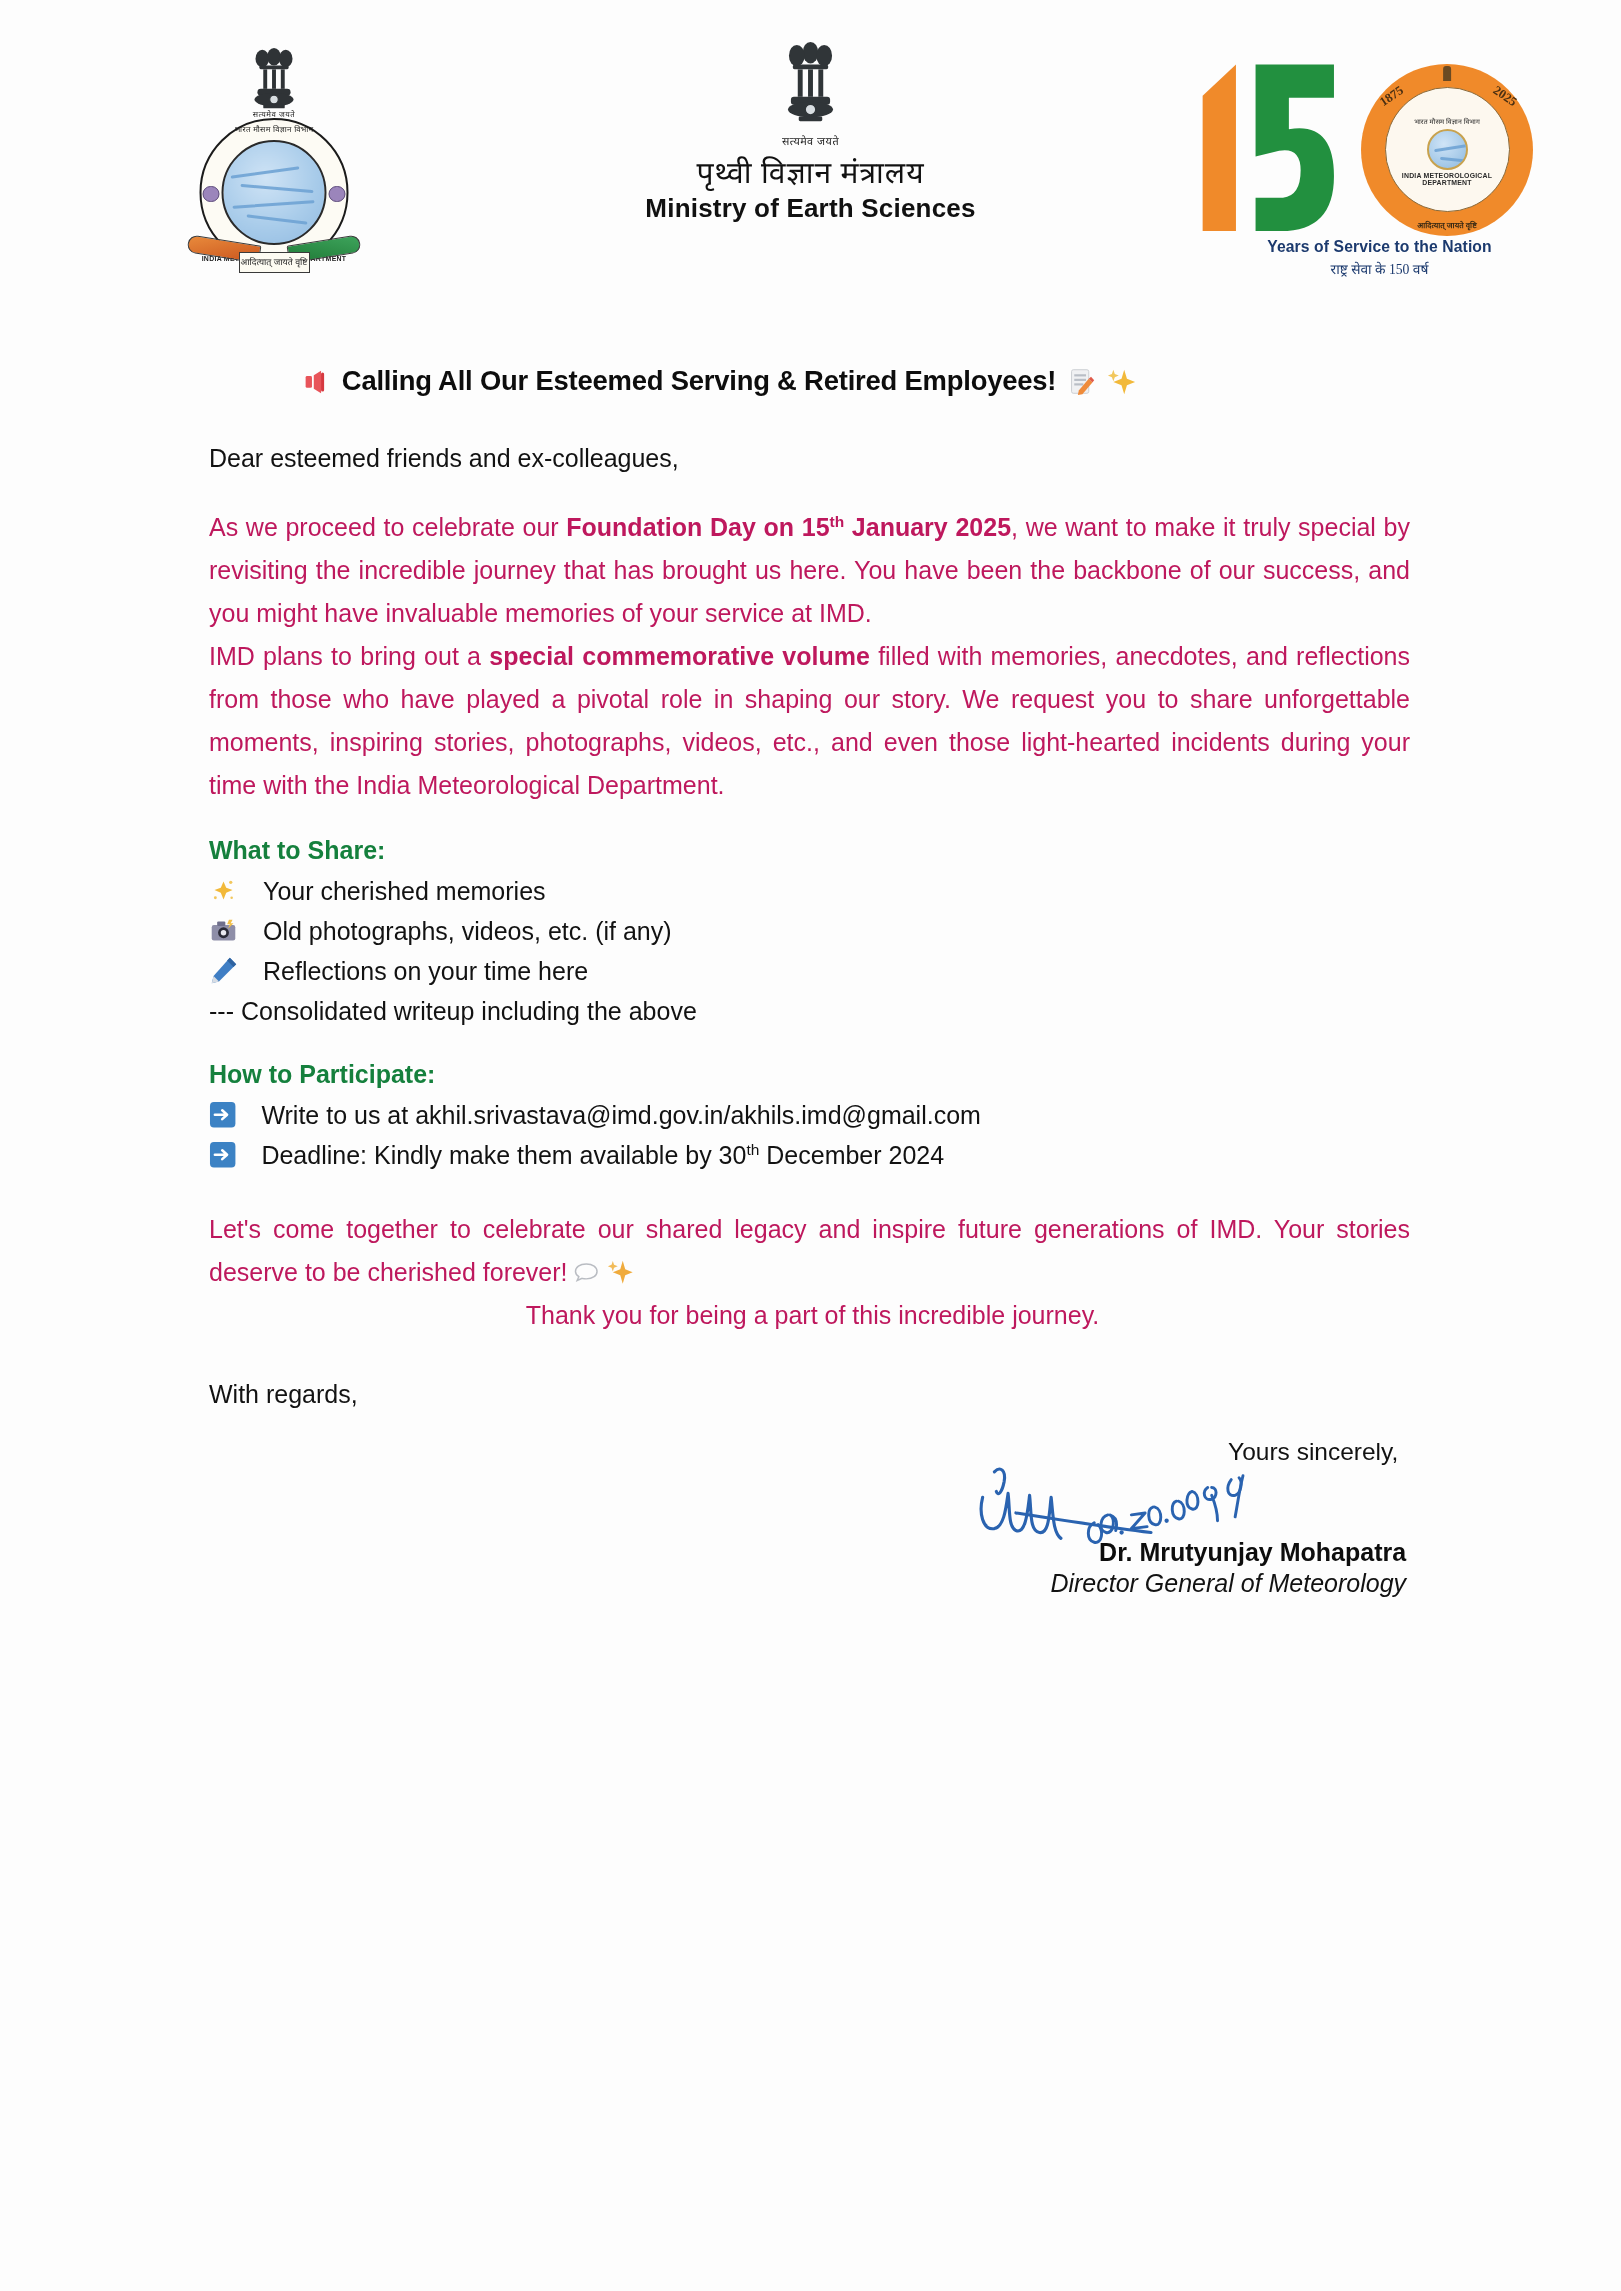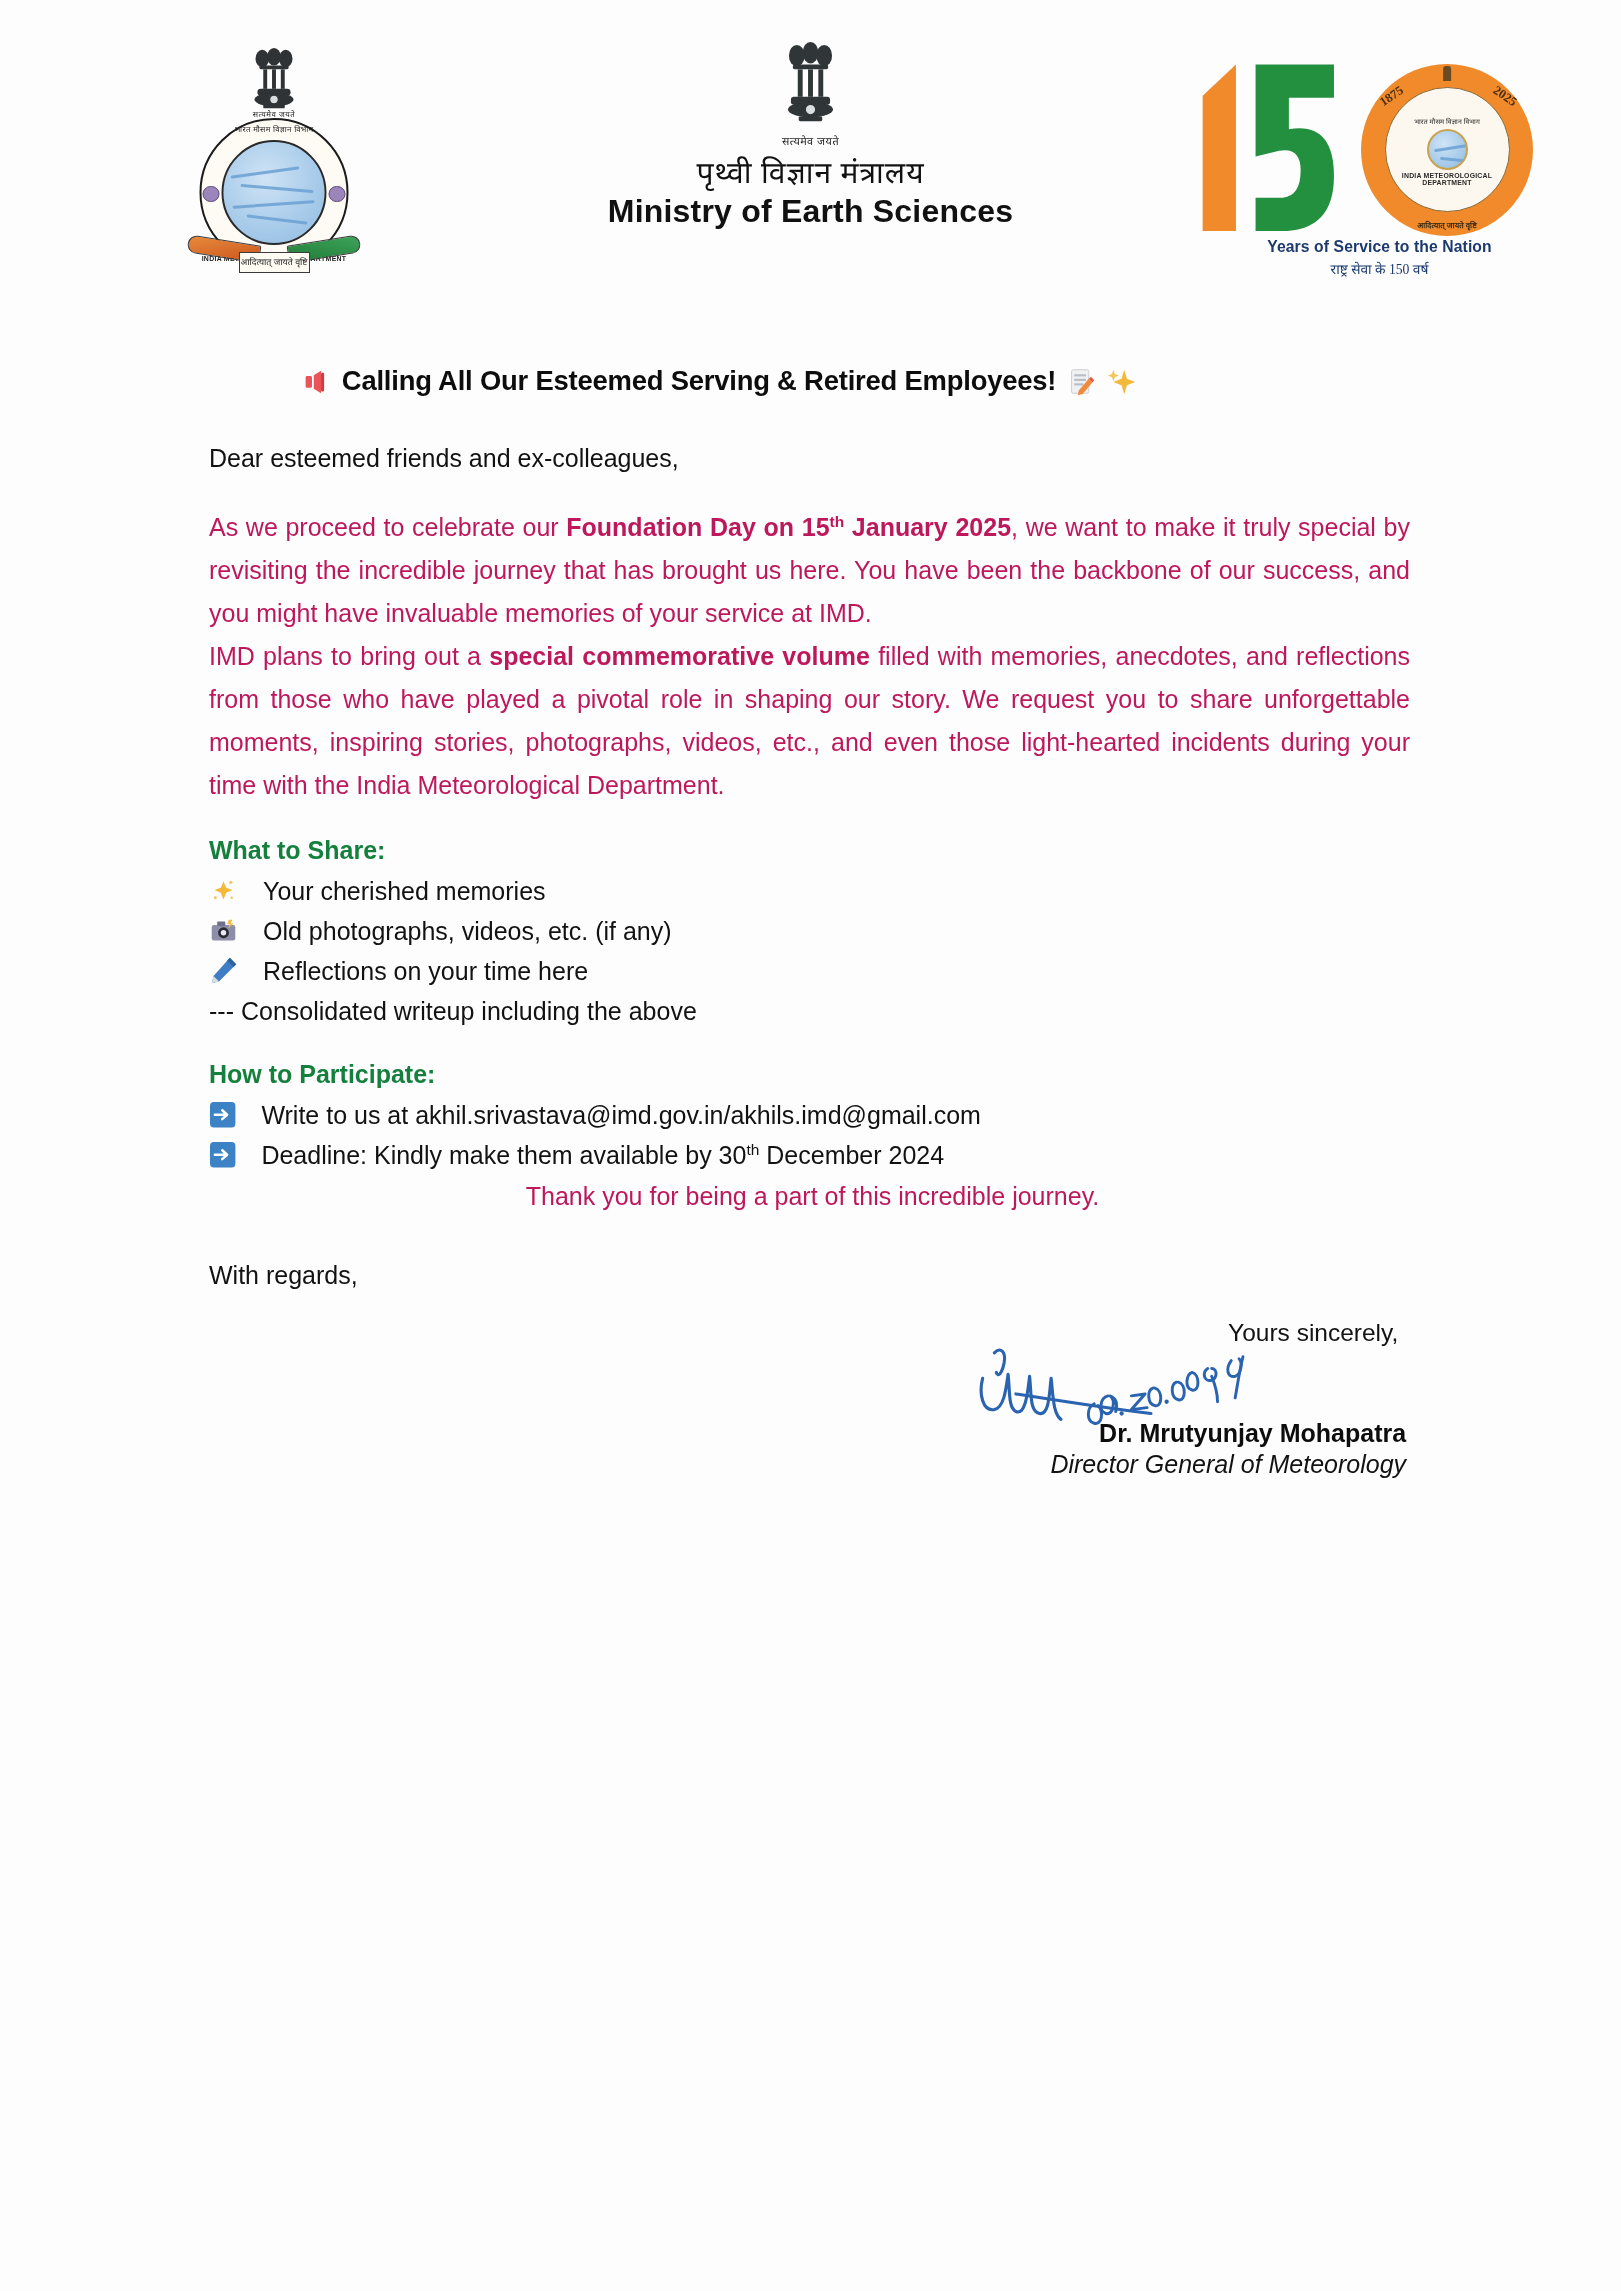--- a/index.html
+++ b/index.html
@@ -149,21 +149,21 @@
     letter-spacing: 0.5px;
   }
   .ministry-hi {
     font-size: 30px;
     color: #111;
     margin-top: 2.9px;
     letter-spacing: 1px;
     font-family: "Liberation Serif", serif;
   }
   .ministry-en {
-    font-size: 32px;
+    font-size: 26px;
     font-weight: bold;
     color: #111;
     margin-top: 1px;
     letter-spacing: 0.2px;
   }
 
   
   .logo150 {
     position: absolute;
     right: 88px;
@@ -552,20 +552,31 @@
     </div>
 
     <div class="bullet-row">
       <svg class="b-icon arrow" viewBox="0 0 28 28">
         <rect x="1" y="1" width="26" height="26" rx="4" fill="#3c82c4"></rect>
         <path d="M6 14 H17 M13.5 9.5 L18.5 14 L13.5 18.5" stroke="#ffffff" stroke-width="2.6" fill="none" stroke-linecap="round" stroke-linejoin="round"></path>
       </svg>
       <span class="txt"><span>Deadline: Kindly make them available by 30</span><sup>th</sup><span> December 2024</span></span>
     </div>
 
+    <p class="para closing">
+      <span>Let's come together to celebrate our shared legacy and inspire future generations of IMD. Your stories deserve to be cherished forever!</span><span class="inline-icons">
+          <svg width="26.5" height="26.5" viewBox="0 0 32 32">
+            <path d="M16 6 C24 6 29 10 29 15 C29 20 24 24 16 24 C14 24 12.4 23.8 11 23.4 L5 26 L7 21.4 C4.6 19.7 3 17.5 3 15 C3 10 8 6 16 6 Z" fill="none" stroke="#b9bcc2" stroke-width="1.8"></path>
+          </svg>
+          <svg width="26.5" height="26.5" viewBox="0 0 32 32">
+            <path d="M19 2 L22 12.5 L31 16 L22 19.5 L19 30 L16 19.5 L7 16 L16 12.5 Z" fill="#f0ab3c"></path>
+            <path d="M7 2.5 L8.5 7 L13 8.8 L8.5 10.6 L7 15 L5.5 10.6 L1 8.8 L5.5 7 Z" fill="#f2bb58"></path>
+          </svg>
+        </span>
+    </p>
 
     <div class="para nojust">Thank you for being a part of this incredible journey.</div>
 
     <div class="regards">With regards,</div>
 
     <div class="sig-block">
       <div class="yours">Yours sincerely,</div>
       <div class="sig-svg-wrap">
         <svg class="sig-svg" viewBox="0 0 330 105">
           <g fill="none" stroke="#2a63b0" stroke-width="3.2" stroke-linecap="round" stroke-linejoin="round">

